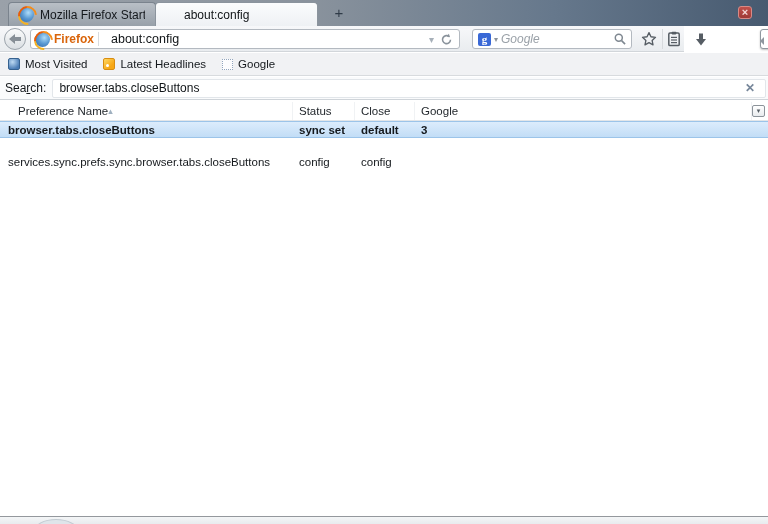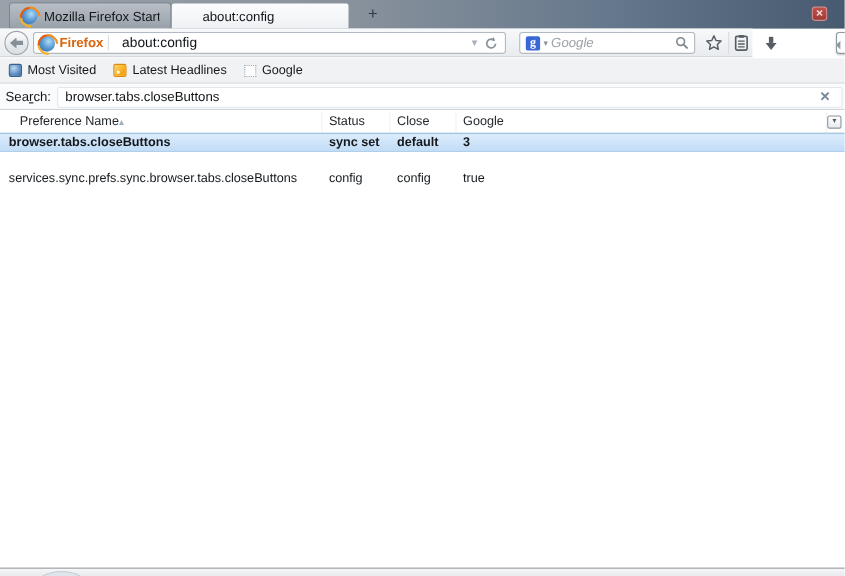--- a/index.html
+++ b/index.html
@@ -251,20 +251,19 @@
       <div class="rcell first">browser.tabs.closeButtons</div>
       <div class="rcell">sync set</div>
       <div class="rcell">default</div>
       <div class="rcell">3</div>
     </div>
 
     <div class="grid-row row-normal">
       <div class="rcell first">services.sync.prefs.sync.browser.tabs.closeButtons</div>
       <div class="rcell">config</div>
       <div class="rcell">config</div>
-      <div class="rcell">true</div>
     </div>
   </div>
 
   <div class="task-sliver"></div>
   <div class="orb-hint"></div>
 
 </div>
 
 </body></html>

